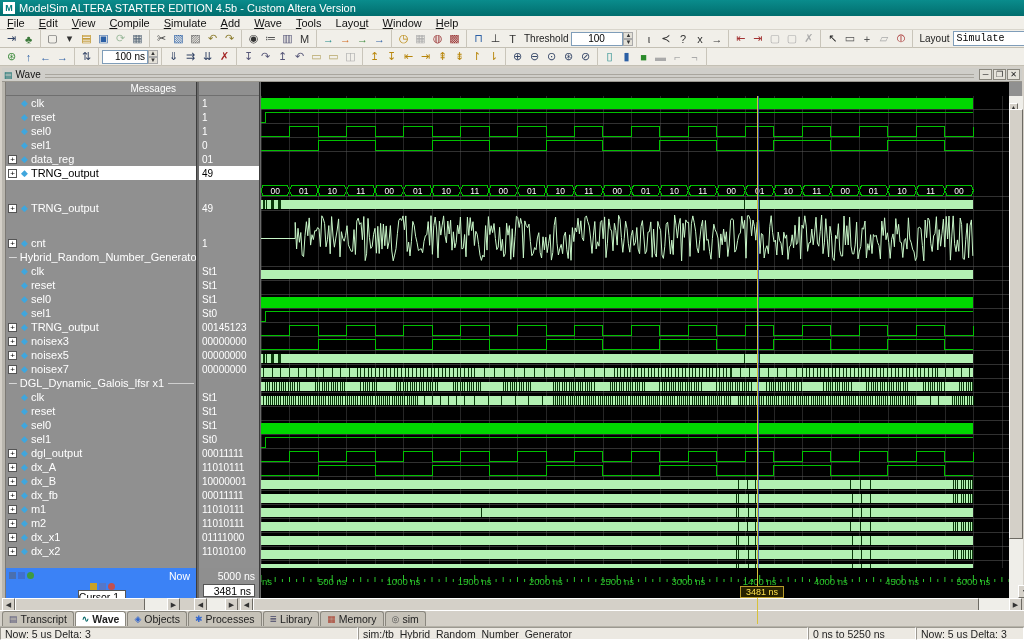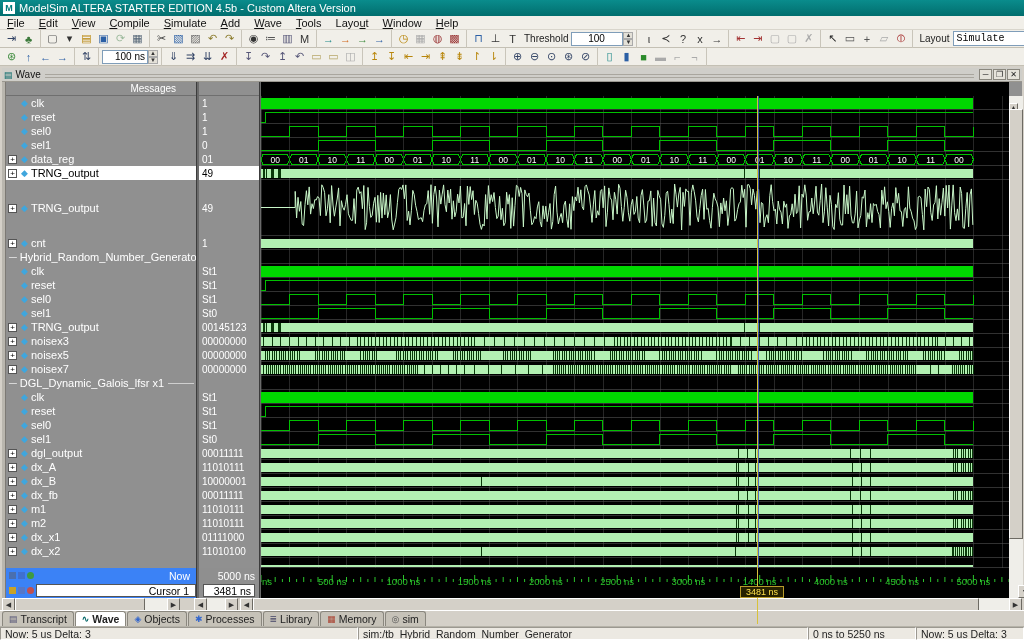--- a/index.html
+++ b/index.html
@@ -81,21 +81,21 @@
   
   #timeline { position:absolute; left:259px; top:500px; width:748px; height:30px; background:#000;}
   #tl-labels { position:absolute; left:0; top:8px; width:748px; height:12px; }
   .tl-label { position:absolute; color:#2bc42b; font-size:9.5px; top:0; }
   #tl-flag { position:absolute; top:18px; height:12px; width:44px; background:#262000;
      border:1px solid #b89a2a; color:#ffe14a; font-size:9px; text-align:center; line-height:10px; z-index:6;}
 
   
   #now-row-names, #cur-row-names { position:absolute; left:4px; width:190px; height:15px; background:#3b82f6;
      display:flex; align-items:center; font-size:10.5px; color:#fff; }
-  #now-row-names { top:500px; } #cur-row-names { top:515px; }
+  #now-row-names { top:500px; } #cur-row-names { top:515px;flex-direction:column; }
   #now-row-vals, #cur-row-vals { position:absolute; left:197px; width:60px; height:15px; background:#8f8f8f;
      display:flex; align-items:center; justify-content:flex-end; font-size:10.5px; color:#fff; padding-right:4px;}
   #now-row-vals { top:500px; } #cur-row-vals { top:515px; }
   .mini-icons { display:flex; gap:2px; margin-left:3px; }
   .mini-icons span { width:7px; height:7px; display:block; }
   .name-right { flex:1; text-align:right; padding-right:6px; }
   .cursor-field { flex:1; background:#fff; color:#000; border:1px solid #555; height:13px;
      text-align:right; padding-right:6px; line-height:12px; margin-left:2px;}
   .val-field { background:#fff; color:#000; border:1px solid #555; height:13px; width:52px;
      text-align:right; padding-right:3px; line-height:12px; }
@@ -495,21 +495,21 @@
           </svg></div>
         <div class="wave-lane" style="height: 14px;"><svg width="748" height="13" shape-rendering="crispEdges">
             <path d="M0 11.5 H4 V1.5 H712.3809523809524" stroke="#00c000" fill="none" stroke-width="1"></path>
           </svg></div>
         <div class="wave-lane" style="height: 14px;"><svg width="748" height="13" shape-rendering="crispEdges">
             <path d="M0 11.5 H28.5 V1.5 H57.0 V11.5 H85.5 V1.5 H114.0 V11.5 H142.5 V1.5 H171.0 V11.5 H199.5 V1.5 H228.0 V11.5 H256.5 V1.5 H285.0 V11.5 H313.4 V1.5 H341.9 V11.5 H370.4 V1.5 H398.9 V11.5 H427.4 V1.5 H455.9 V11.5 H484.4 V1.5 H512.9 V11.5 H541.4 V1.5 H569.9 V11.5 H598.4 V1.5 H626.9 V11.5 H655.4 V1.5 H683.9 V11.5 H712.4 V1.5 H712.4" stroke="#00c000" fill="none" stroke-width="1"></path>
           </svg></div>
         <div class="wave-lane" style="height: 14px;"><svg width="748" height="13" shape-rendering="crispEdges">
             <path d="M0 11.5 H57.0 V1.5 H114.0 V11.5 H171.0 V1.5 H228.0 V11.5 H285.0 V1.5 H341.9 V11.5 H398.9 V1.5 H455.9 V11.5 H512.9 V1.5 H569.9 V11.5 H626.9 V1.5 H683.9 V11.5 H712.4" stroke="#00c000" fill="none" stroke-width="1"></path>
           </svg></div>
-        <div class="wave-lane" style="height: 14px;"><svg width="748" height="13" shape-rendering="crispEdges">
+        <div class="wave-lane" style="height: 14px; margin-top: 31px;"><svg width="748" height="13" shape-rendering="crispEdges">
             <path d="M0.0 6.5 L2.0 1.5 H26.5 L28.5 6.5 L26.5 11.5 H2.0 Z" stroke="#00c000" fill="#000" stroke-width="1"></path>
             <text x="14.2" y="9.5" text-anchor="middle" font-size="8.5" font-family="Liberation Sans, sans-serif" fill="#fff">00</text>
             <path d="M28.5 6.5 L30.5 1.5 H55.0 L57.0 6.5 L55.0 11.5 H30.5 Z" stroke="#00c000" fill="#000" stroke-width="1"></path>
             <text x="42.7" y="9.5" text-anchor="middle" font-size="8.5" font-family="Liberation Sans, sans-serif" fill="#fff">01</text>
             <path d="M57.0 6.5 L59.0 1.5 H83.5 L85.5 6.5 L83.5 11.5 H59.0 Z" stroke="#00c000" fill="#000" stroke-width="1"></path>
             <text x="71.2" y="9.5" text-anchor="middle" font-size="8.5" font-family="Liberation Sans, sans-serif" fill="#fff">10</text>
             <path d="M85.5 6.5 L87.5 1.5 H112.0 L114.0 6.5 L112.0 11.5 H87.5 Z" stroke="#00c000" fill="#000" stroke-width="1"></path>
             <text x="99.7" y="9.5" text-anchor="middle" font-size="8.5" font-family="Liberation Sans, sans-serif" fill="#fff">11</text>
             <path d="M114.0 6.5 L116.0 1.5 H140.5 L142.5 6.5 L140.5 11.5 H116.0 Z" stroke="#00c000" fill="#000" stroke-width="1"></path>
             <text x="128.2" y="9.5" text-anchor="middle" font-size="8.5" font-family="Liberation Sans, sans-serif" fill="#fff">00</text>

